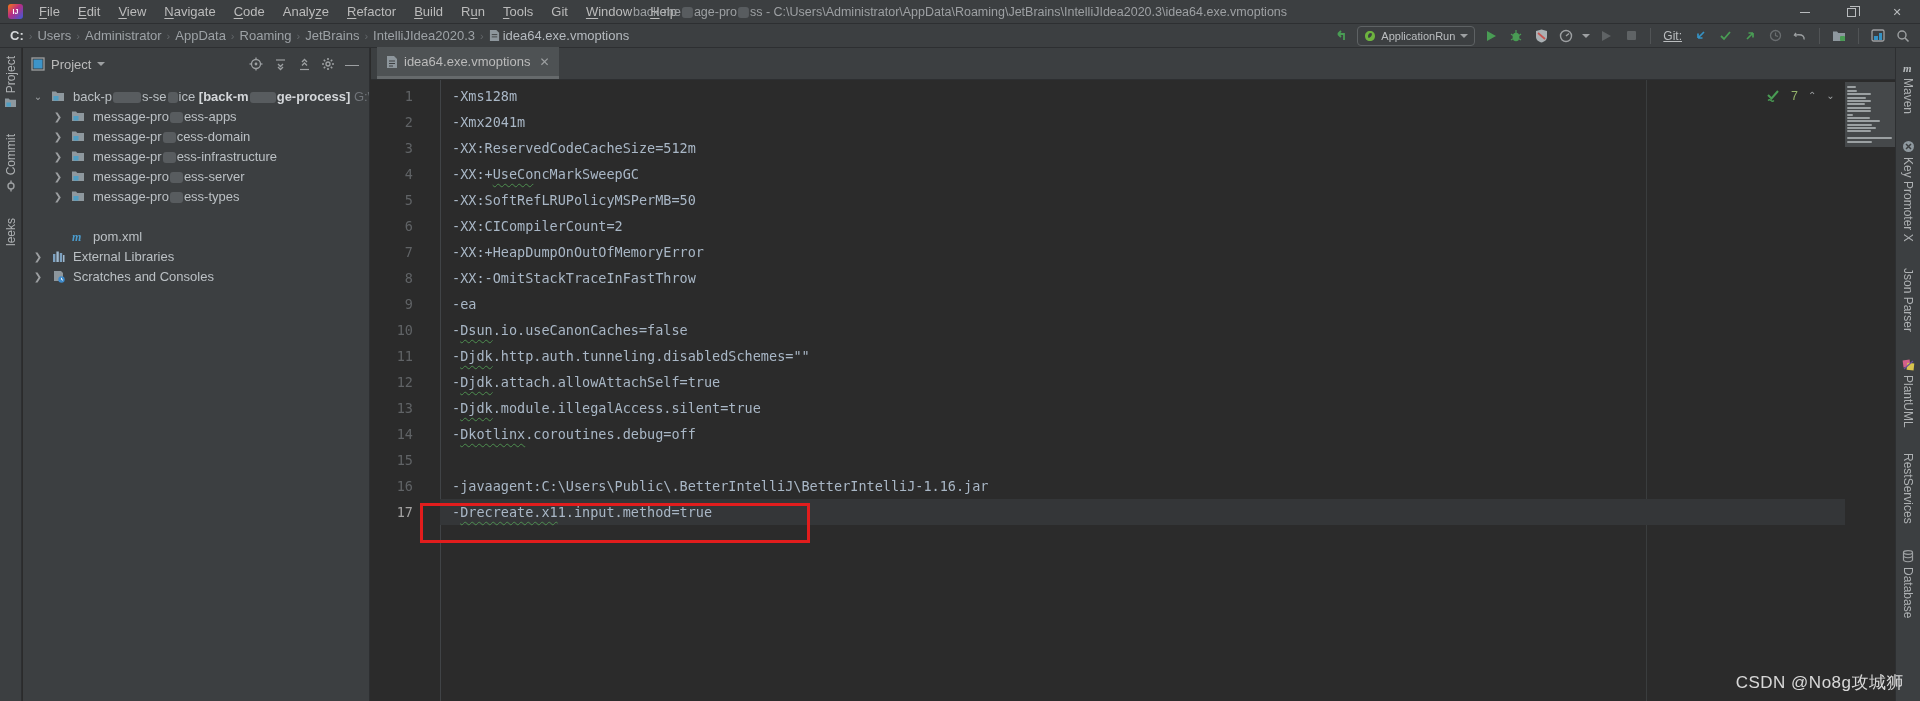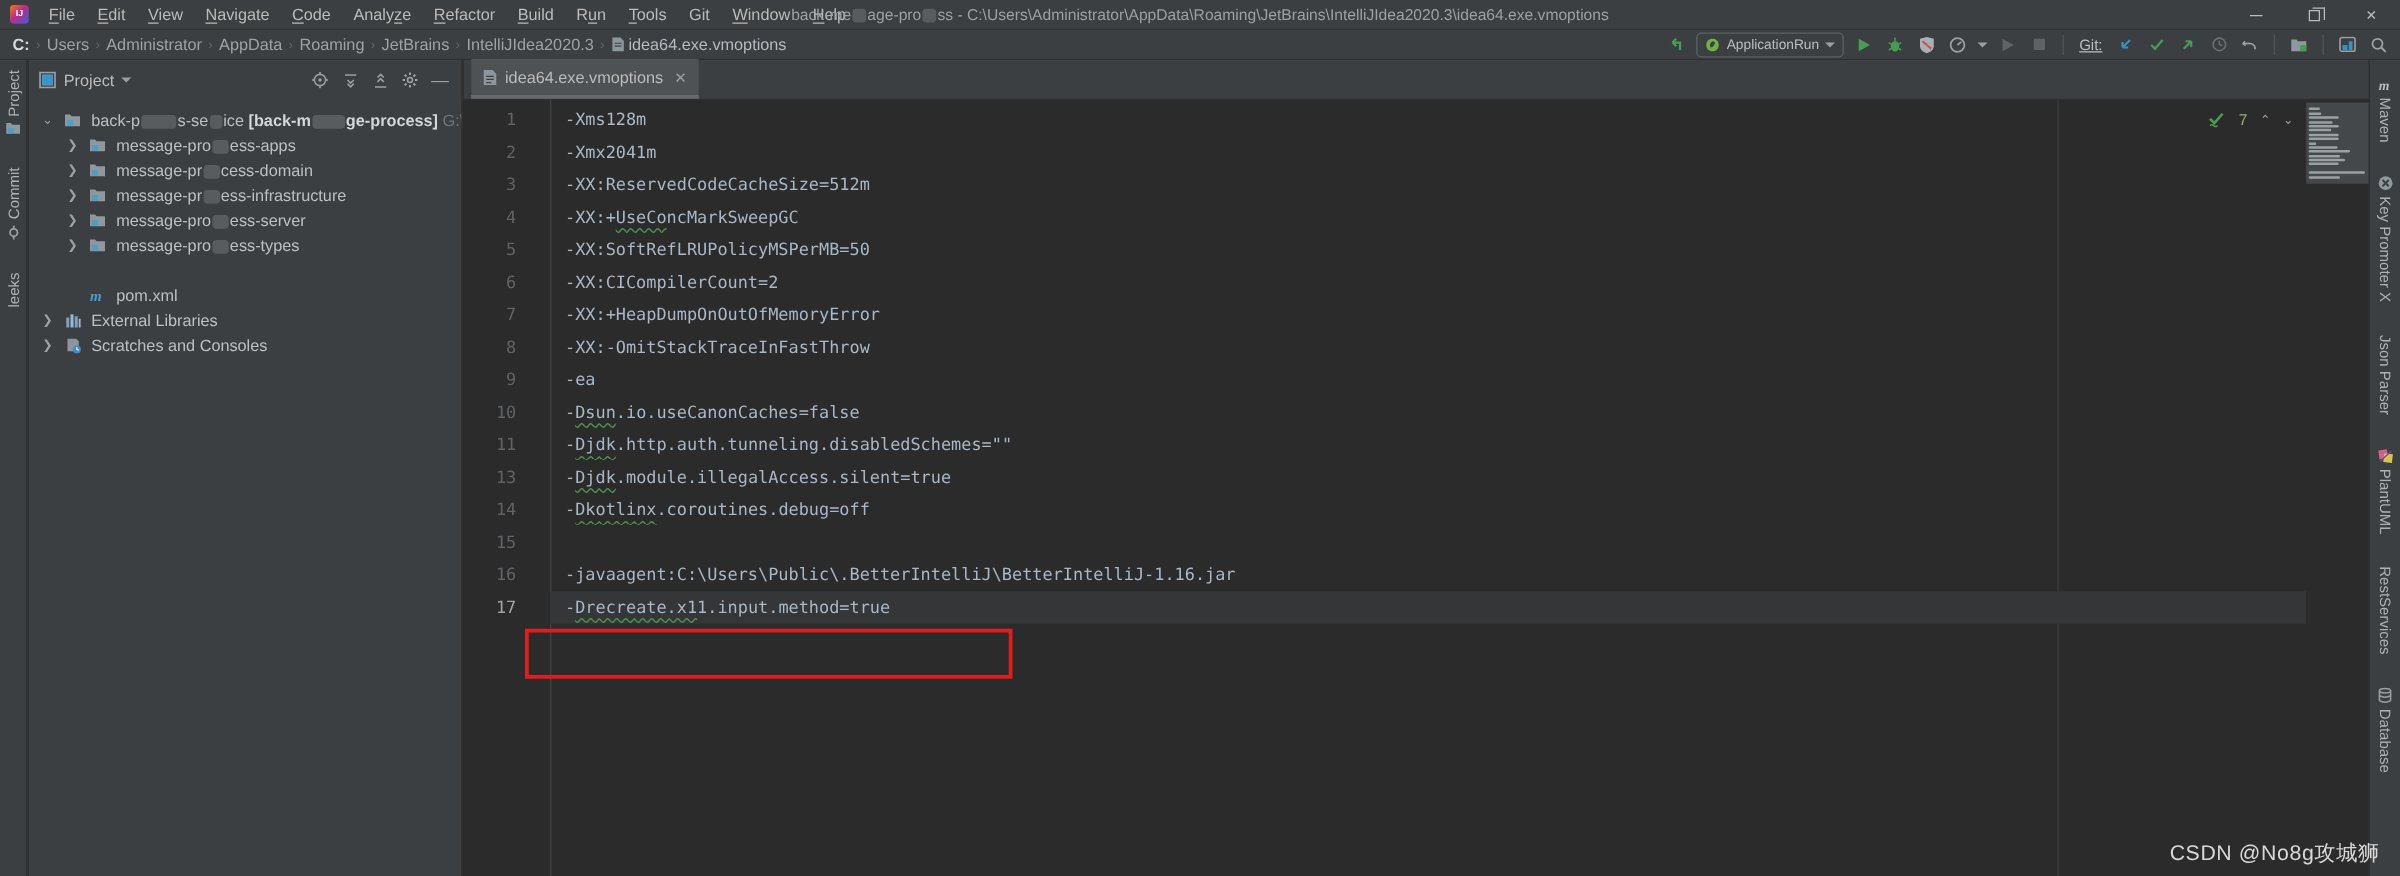--- a/index.html
+++ b/index.html
@@ -454,20 +454,21 @@
         <div class="cline"><div class="gut">2</div><div class="ctext">-Xmx2041m</div></div>
         <div class="cline"><div class="gut">3</div><div class="ctext">-XX:ReservedCodeCacheSize=512m</div></div>
         <div class="cline"><div class="gut">4</div><div class="ctext">-XX:+<span class="sq">UseCo</span>ncMarkSweepGC</div></div>
         <div class="cline"><div class="gut">5</div><div class="ctext">-XX:SoftRefLRUPolicyMSPerMB=50</div></div>
         <div class="cline"><div class="gut">6</div><div class="ctext">-XX:CICompilerCount=2</div></div>
         <div class="cline"><div class="gut">7</div><div class="ctext">-XX:+HeapDumpOnOutOfMemoryError</div></div>
         <div class="cline"><div class="gut">8</div><div class="ctext">-XX:-OmitStackTraceInFastThrow</div></div>
         <div class="cline"><div class="gut">9</div><div class="ctext">-ea</div></div>
         <div class="cline"><div class="gut">10</div><div class="ctext">-<span class="sq">Dsun</span>.io.useCanonCaches=false</div></div>
         <div class="cline"><div class="gut">11</div><div class="ctext">-<span class="sq">Djdk</span>.http.auth.tunneling.disabledSchemes=""</div></div>
+        <div class="cline"><div class="gut">12</div><div class="ctext">-<span class="sq">Djdk</span>.attach.allowAttachSelf=true</div></div>
         <div class="cline"><div class="gut">13</div><div class="ctext">-<span class="sq">Djdk</span>.module.illegalAccess.silent=true</div></div>
         <div class="cline"><div class="gut">14</div><div class="ctext">-<span class="sq">Dkotlinx</span>.coroutines.debug=off</div></div>
         <div class="cline"><div class="gut">15</div><div class="ctext"></div></div>
         <div class="cline"><div class="gut">16</div><div class="ctext">-javaagent:C:\Users\Public\.BetterIntelliJ\BetterIntelliJ-1.16.jar</div></div>
         <div class="cline cur"><div class="hl"></div><div class="gut">17</div><div class="ctext">-<span class="sq">Drecreate.x1</span>1.input.method=true</div></div>
       </div>
     <div id="red-box"></div>
     <div id="inspections">
       <svg width="15" height="15" viewBox="0 0 15 15">
           <path d="M2 7 L5.5 10.5 L12 3" stroke="#499C54" stroke-width="2" fill="none"></path>

